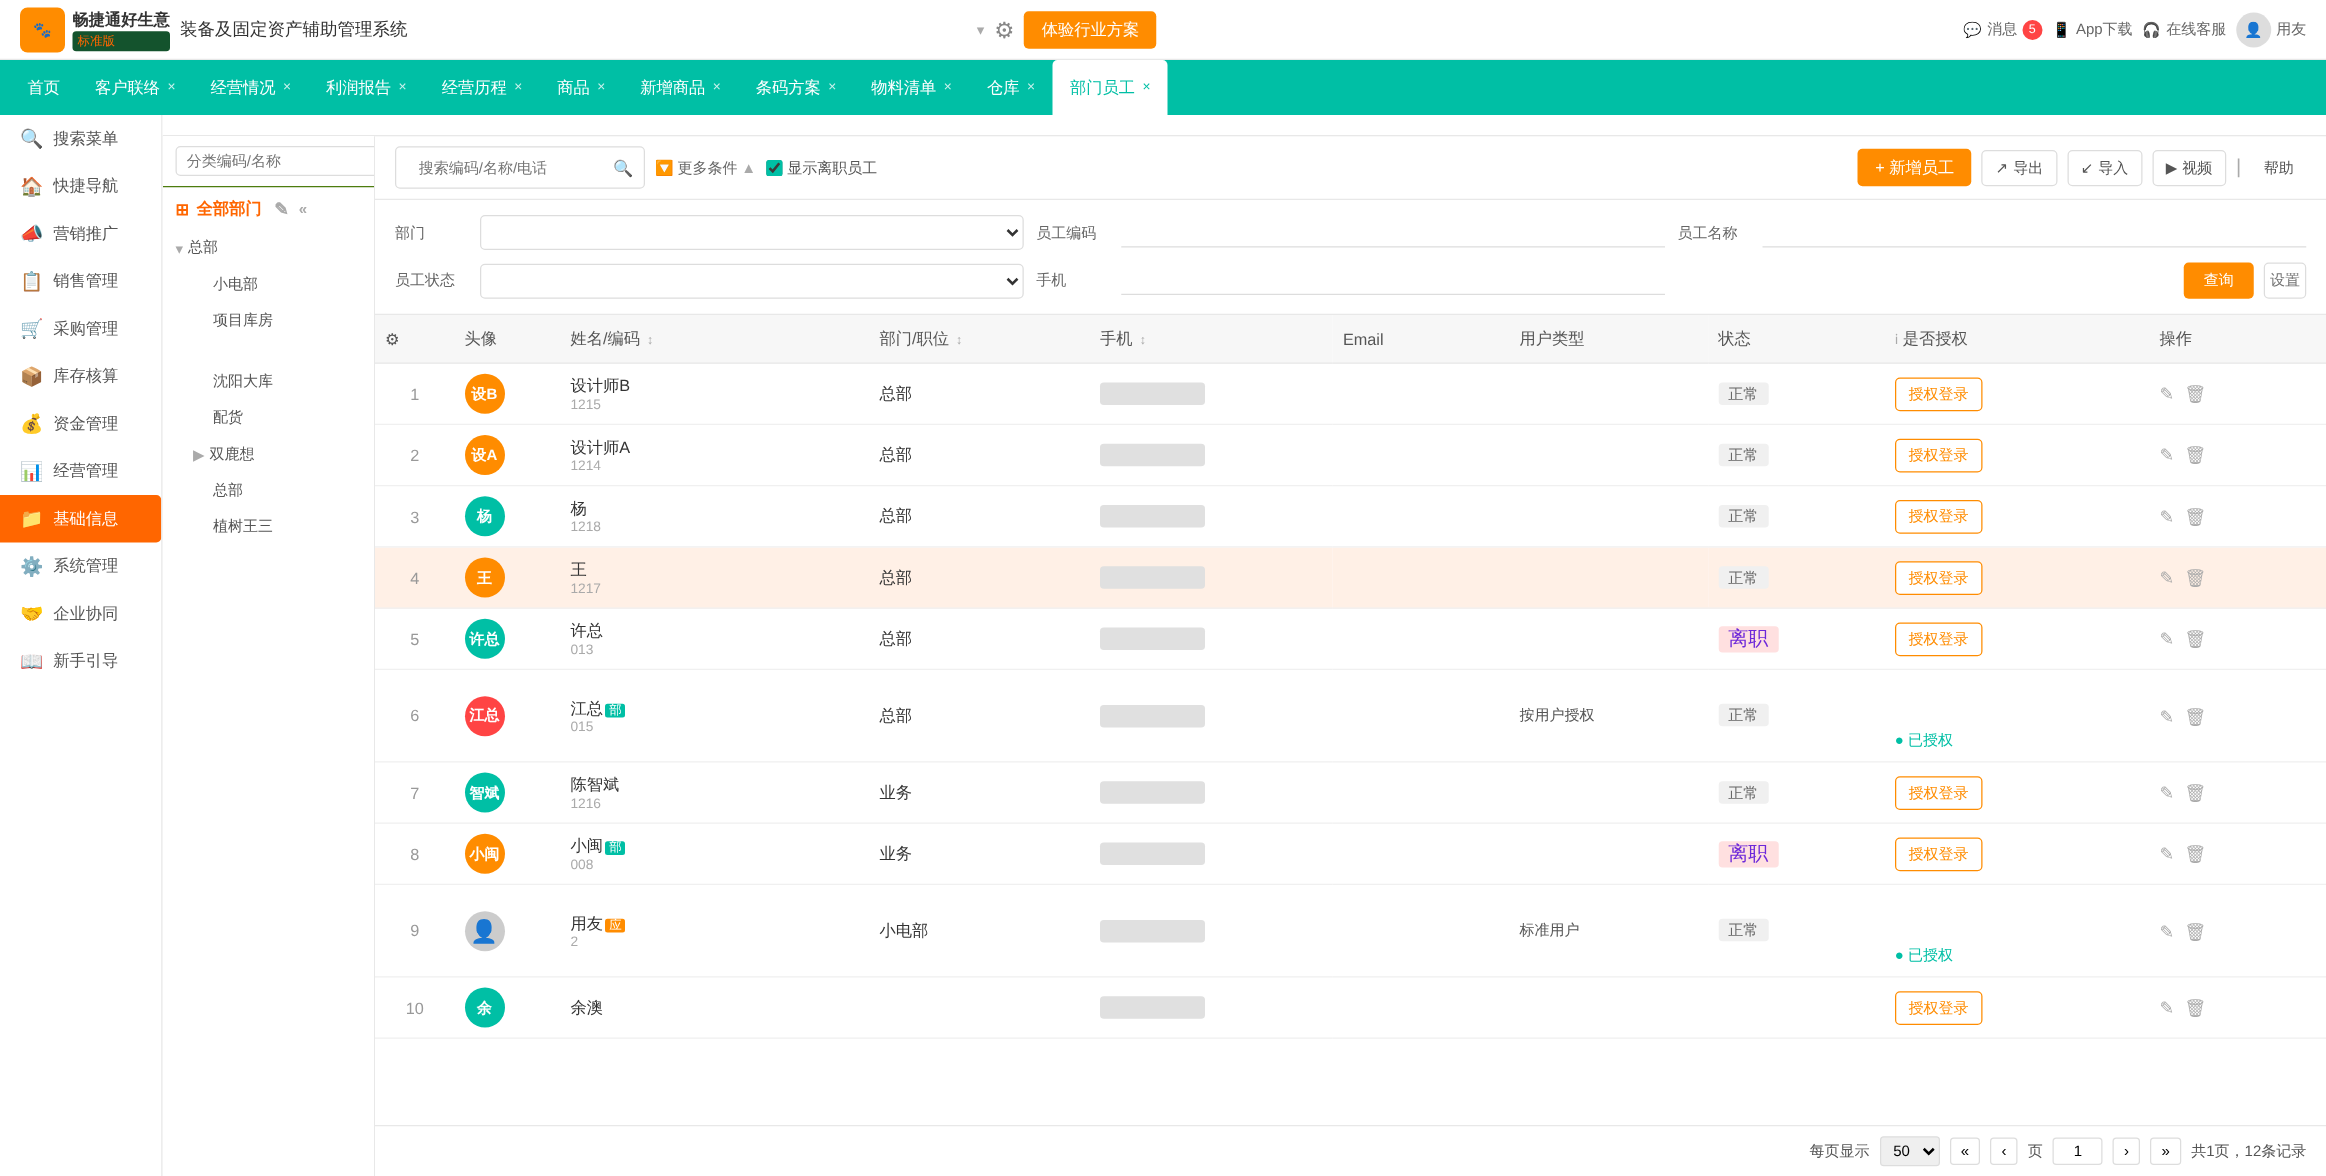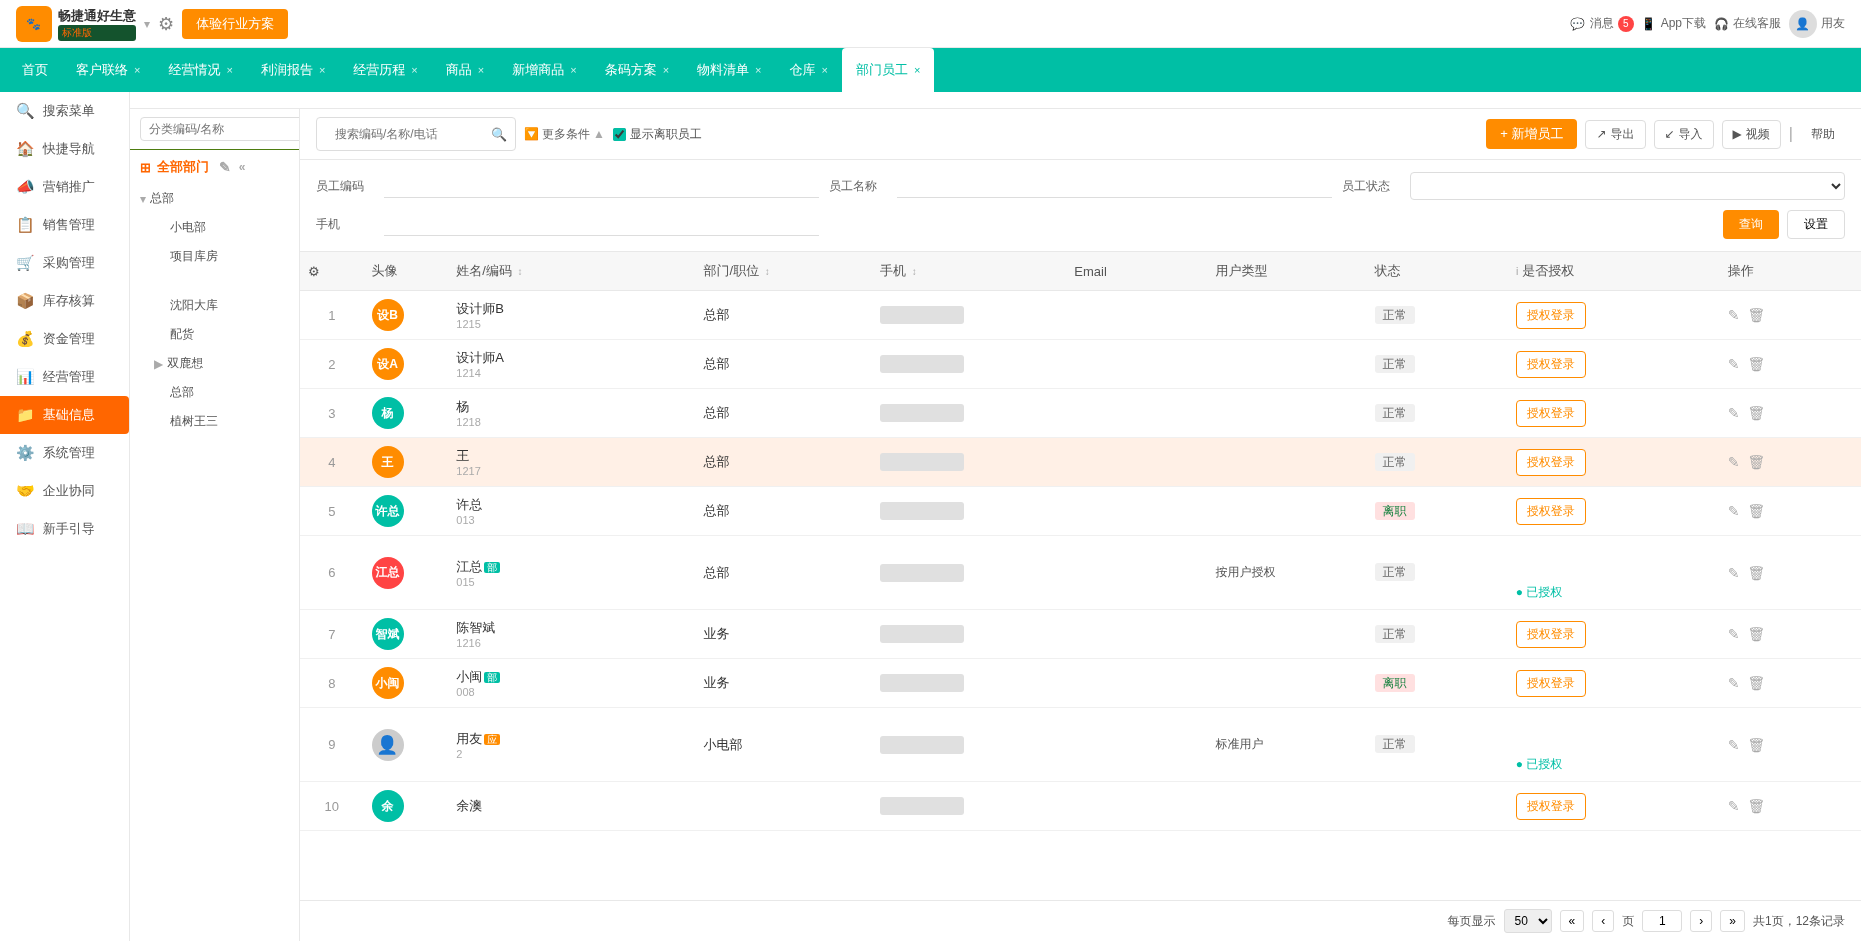--- a/index.html
+++ b/index.html
@@ -68,33 +68,33 @@
     .btn-outline { border: 1px solid #ddd; background: #fff; padding: 5px 10px; border-radius: 4px; cursor: pointer; font-size: 12px; color: #555; display: flex; align-items: center; gap: 4px; }
 
     
     .filter-panel { background: #fff; padding: 12px 16px; border-bottom: 1px solid #e8e8e8; display: grid; grid-template-columns: 1fr 1fr 1fr; gap: 10px; align-items: center; }
     .filter-row { display: flex; align-items: center; gap: 8px; }
     .filter-label { font-size: 12px; color: #666; white-space: nowrap; width: 60px; }
     .filter-select { flex: 1; border: 1px solid #ddd; border-radius: 4px; padding: 5px 8px; font-size: 12px; outline: none; color: #333; background: #fff; }
     .filter-input { flex: 1; border: none; border-bottom: 1px solid #ddd; padding: 4px 8px; font-size: 12px; outline: none; color: #333; }
     .filter-actions { display: flex; gap: 8px; justify-content: flex-end; grid-column: 3; }
     .btn-search { background: #ff8c00; color: #fff; border: none; padding: 5px 16px; border-radius: 4px; cursor: pointer; font-size: 12px; }
-    .btn-reset { background: #fff; color: #000000; border: 1px solid #ddd; padding: 5px 16px; border-radius: 4px; cursor: pointer; font-size: 12px; }
+    .btn-reset { background: #fff; color: #737373; border: 1px solid #ddd; padding: 5px 4px; border-radius: 4px; cursor: pointer; font-size: 12px; }
 
     
     .table-area { flex: 1; overflow-y: auto; background: #fff; }
     table { width: 100%; border-collapse: collapse; font-size: 13px; }
     thead th { background: #f7f7f7; padding: 10px 8px; text-align: left; color: #555; font-weight: normal; border-bottom: 1px solid #e8e8e8; white-space: nowrap; }
     tbody tr { border-bottom: 1px solid #f0f0f0; }
     tbody tr.highlight { background: #fff0e6; }
     tbody td { padding: 8px 8px; color: #333; vertical-align: middle; }
     .avatar { width: 32px; height: 32px; border-radius: 50%; display: flex; align-items: center; justify-content: center; color: #fff; font-size: 12px; font-weight: bold; }
     .avatar-gray { background: #ccc; }
     .status-normal { background: #f0f0f0; color: #666; padding: 2px 8px; border-radius: 3px; font-size: 12px; }
-    .status-resigned { background: #ffe0e0; color: #15803d; padding: 2px 8px; border-radius: 3px; font-size: 12px; }
+    .status-resigned { background: #ffe0e0; color: #6d28d9; padding: 2px 8px; border-radius: 3px; font-size: 16px; }
     .btn-auth { border: 1px solid #ff8c00; color: #ff8c00; background: #fff; padding: 4px 10px; border-radius: 4px; cursor: pointer; font-size: 12px; }
     .authorized { color: #00bfa5; font-size: 12px; display: flex; align-items: center; gap: 3px; margin-top: 40px; }
     .blurred { background: #e0e0e0; color: transparent; border-radius: 3px; font-size: 12px; padding: 2px 20px; display: inline-block; }
     .tag-badge { background: #00bfa5; color: #fff; border-radius: 2px; padding: 0 3px; font-size: 10px; margin-left: 2px; }
     .tag-orange { background: #ff8c00; color: #fff; border-radius: 2px; padding: 0 3px; font-size: 10px; margin-left: 2px; }
     .action-icons { display: flex; gap: 8px; color: #aaa; }
     .action-icons span { cursor: pointer; font-size: 14px; }
 
     
     .pagination { display: flex; align-items: center; justify-content: flex-end; padding: 8px 16px; background: #fff; border-top: 1px solid #e8e8e8; gap: 8px; font-size: 12px; color: #555; }
@@ -119,20 +119,21 @@
 <body>
 
 <div class="top-bar">
   <div class="logo-area">
     <div class="logo-icon">🐾</div>
     <div>
       <div style="font-weight:bold;font-size:13px;">畅捷通好生意</div>
       <div class="logo-badge">标准版</div>
     </div>
   </div>
+  <div class="system-title">装备及固定资产辅助管理系统</div>
   <span style="color:#aaa;cursor:pointer;font-size:12px;">▾</span>
   <span style="color:#888;cursor:pointer;font-size:18px;">⚙</span>
   <button class="trial-btn">体验行业方案</button>
   <div style="flex:1"></div>
   <div class="top-action">
     <span>💬</span>
     <span>消息</span>
     <span class="badge">5</span>
   </div>
   <div class="top-action">
@@ -339,20 +340,26 @@
             <span>▶</span>
             <span>视频</span>
           </button>
           <span style="color:#aaa;font-size:16px;">|</span>
           <button class="btn-outline" style="border:none;">
             <span>帮助</span>
           </button>
         </div>
 
         <div class="filter-panel">
+          <div class="filter-row">
+            <span class="filter-label">部门</span>
+            <select class="filter-select">
+              <option></option>
+            </select>
+          </div>
           <div class="filter-row">
             <span class="filter-label">员工编码</span>
             <input class="filter-input" style="">
           </div>
           <div class="filter-row">
             <span class="filter-label">员工名称</span>
             <input class="filter-input" style="">
           </div>
           <div class="filter-row">
             <span class="filter-label">员工状态</span>

